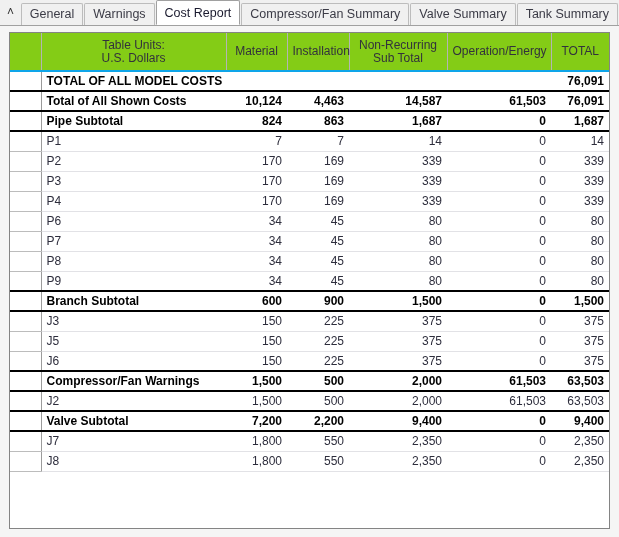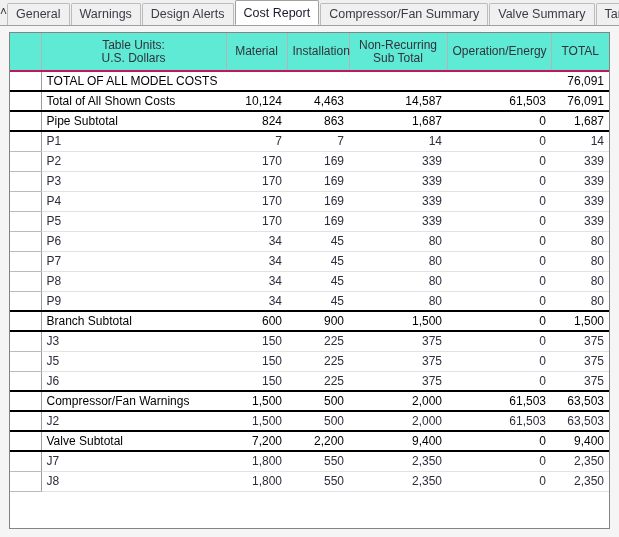--- a/index.html
+++ b/index.html
@@ -99,23 +99,23 @@
   col.c-gut   { width: 31px; }
   col.c-name  { width: 185px; }
   col.c-mat   { width: 61px; }
   col.c-inst  { width: 62px; }
   col.c-nrst  { width: 98px; }
   col.c-oe    { width: 104px; }
   col.c-tot   { width: 58px; }
 
   
   thead th {
-    background: #5eead4;
+    background: #84cc16;
     border-right: 1px solid #b4b4b4;
-    border-bottom: 2px solid #be185d;
+    border-bottom: 2px solid #0ea5e9;
     font-weight: normal;
     color: #32323c;
     font-size: 12px;
     height: 38px;
     padding: 0 5px;
     line-height: 13px;
     vertical-align: middle;
     box-sizing: border-box;
   }
   thead th.gut {
@@ -145,35 +145,34 @@
   }
   td.num { text-align: right; }
   td.name { text-align: left; }
 
   
   tr.detail td.name,
   tr.detail td.num { color: #2d2d3c; }
   tr.detail td { background: #ffffff; }
 
   
-  tr.summary td { font-weight: normal; color: #000000; background: #ffffff; }
+  tr.summary td { font-weight: bold; color: #000000; background: #ffffff; }
   tr.rule-bottom td { border-bottom: 2px solid #000000; }
   tr.rule-bottom td.gut { border-bottom: 2px solid #000000; }
 
   
 </style>
 </head>
 <body>
 
 <div id="tabstrip">
   <div id="chevron-btn">˄</div>
   <div id="tab-list" style="display:flex;align-items:flex-end;">
       <div class="tab">General</div>
       <div class="tab">Warnings</div>
-      <div class="tab">Design Alerts</div>
       <div class="tab active">Cost Report</div>
       <div class="tab">Compressor/Fan Summary</div>
       <div class="tab">Valve Summary</div>
       <div class="tab">Tank Summary</div>
     </div>
 </div>
 
 <div id="panel">
   <div id="grid-frame">
     <table class="grid">
@@ -262,29 +261,20 @@
             <td class="gut"></td>
             <td class="name">P4</td>
             <td class="num">170</td>
             <td class="num">169</td>
             <td class="num">339</td>
             <td class="num">0</td>
             <td class="num">339</td>
           </tr>
           <tr class="detail">
             <td class="gut"></td>
-            <td class="name">P5</td>
-            <td class="num">170</td>
-            <td class="num">169</td>
-            <td class="num">339</td>
-            <td class="num">0</td>
-            <td class="num">339</td>
-          </tr>
-          <tr class="detail">
-            <td class="gut"></td>
             <td class="name">P6</td>
             <td class="num">34</td>
             <td class="num">45</td>
             <td class="num">80</td>
             <td class="num">0</td>
             <td class="num">80</td>
           </tr>
           <tr class="detail">
             <td class="gut"></td>
             <td class="name">P7</td>

